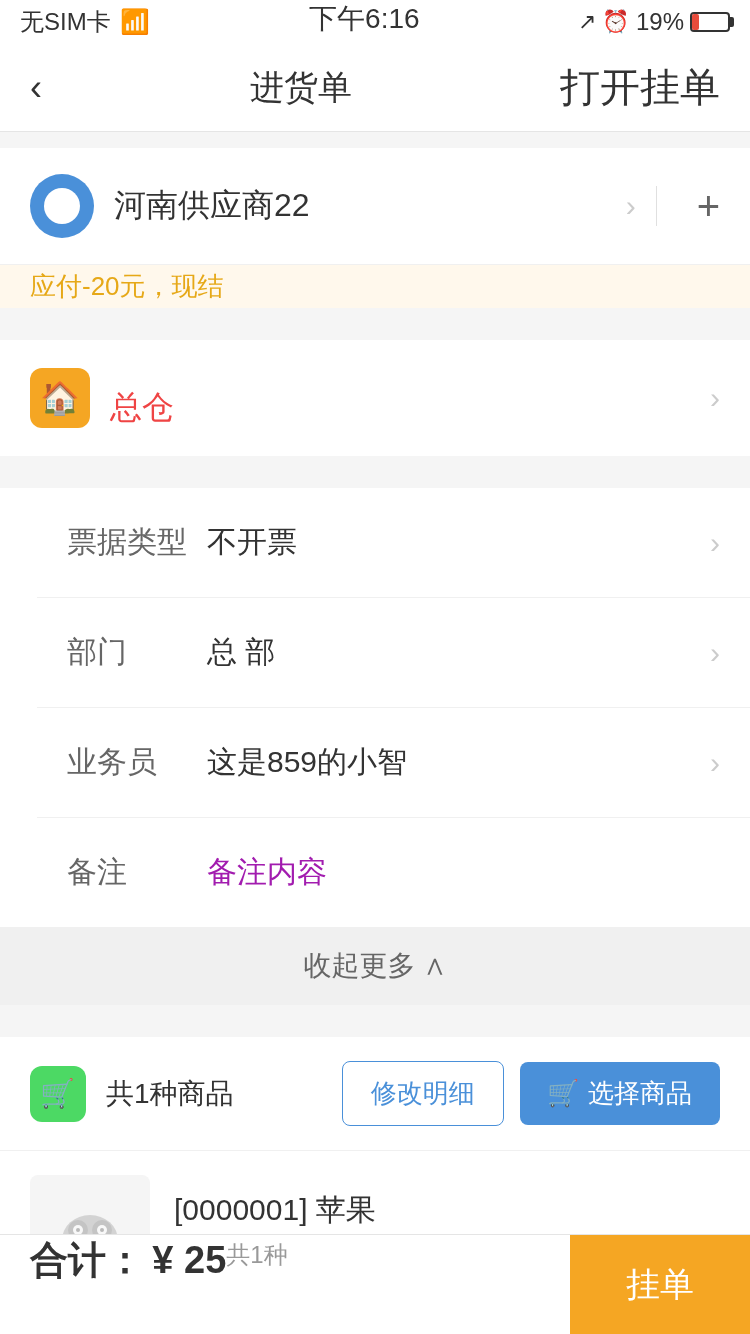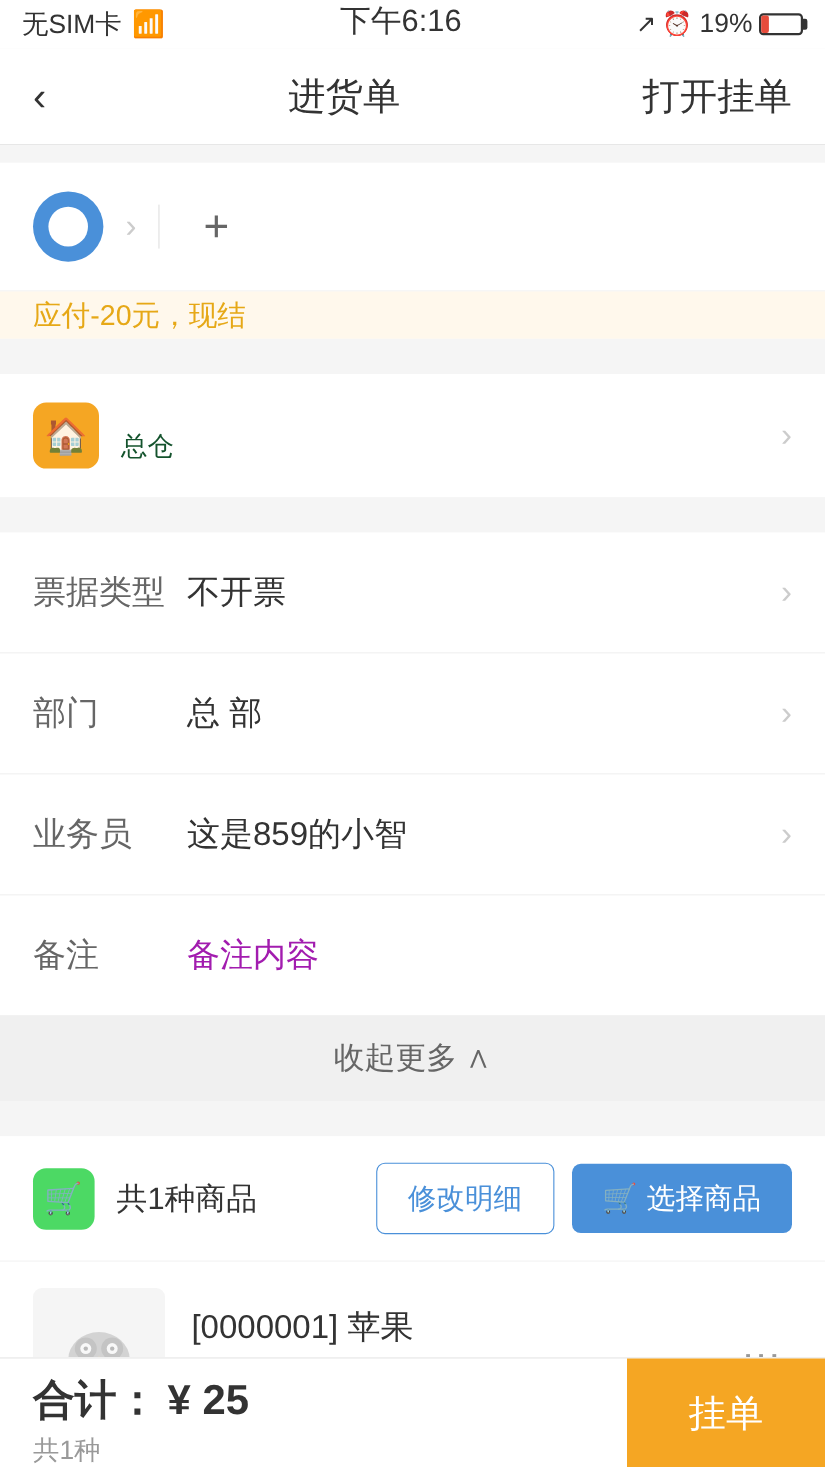--- a/index.html
+++ b/index.html
@@ -53,21 +53,21 @@
       font-size: 36px;
       color: #333;
       cursor: pointer;
     }
     .nav-title {
       font-size: 34px;
       font-weight: 500;
       color: #333;
     }
     .nav-action {
-      font-size: 34px;
+      font-size: 40px;
       color: #333;
     }
 
     
     .section-gap {
       height: 16px;
       background: #f5f5f5;
     }
 
     
@@ -136,36 +136,37 @@
       background: #f5a623;
       border-radius: 12px;
       display: flex; align-items: center; justify-content: center;
       margin-right: 20px;
       flex-shrink: 0;
       color: #fff;
       font-size: 32px;
     }
     .warehouse-name {
       flex: 1;
-      font-size: 24px;
-      color: #14532d;
+      font-size: 32px;
+      color: #ef4444;
       margin-top: 20px;
     }
 
     
     .form-section {
       background: #fff;
       margin-top: 16px;
     }
     .form-row {
       display: flex;
       align-items: center;
       padding: 34px 30px;
       border-bottom: 1px solid #f0f0f0;
       min-height: 100px;
+      margin-left: 37px;
     }
     .form-row:last-child {
       border-bottom: none;
     }
     .form-label {
       font-size: 30px;
       color: #666;
       width: 120px;
       flex-shrink: 0;
     }
@@ -284,22 +285,22 @@
       width: 750px;
       height: 100px;
       display: flex;
       align-items: stretch;
       background: #fff;
       border-top: 1px solid #e5e5e5;
     }
     .bottom-total {
       flex: 1;
       display: flex;
-      flex-direction: column;
-      justify-content: flex-end;
+      flex-direction: row;
+      justify-content: flex-start;
       padding: 0 30px;
     }
     .bottom-total-main {
       font-size: 30px;
       color: #333;
     }
     .bottom-total-main span {
       font-size: 38px;
       font-weight: 600;
     }
@@ -354,20 +355,21 @@
   <span class="nav-action">打开挂单</span>
 </div>
 
 <div class="section-gap"></div>
 
 <div class="card">
   <div class="supplier-row">
     <div class="supplier-avatar">
       <div class="supplier-avatar-inner"></div>
     </div>
+    <span class="supplier-name">河南供应商22</span>
     <span class="chevron-right">›</span>
     <div class="supplier-divider"></div>
     <span class="plus-btn">+</span>
   </div>
   <div class="notice-bar">应付-20元，现结</div>
 </div>
 
 <div class="section-gap"></div>
 
 <div class="card">

